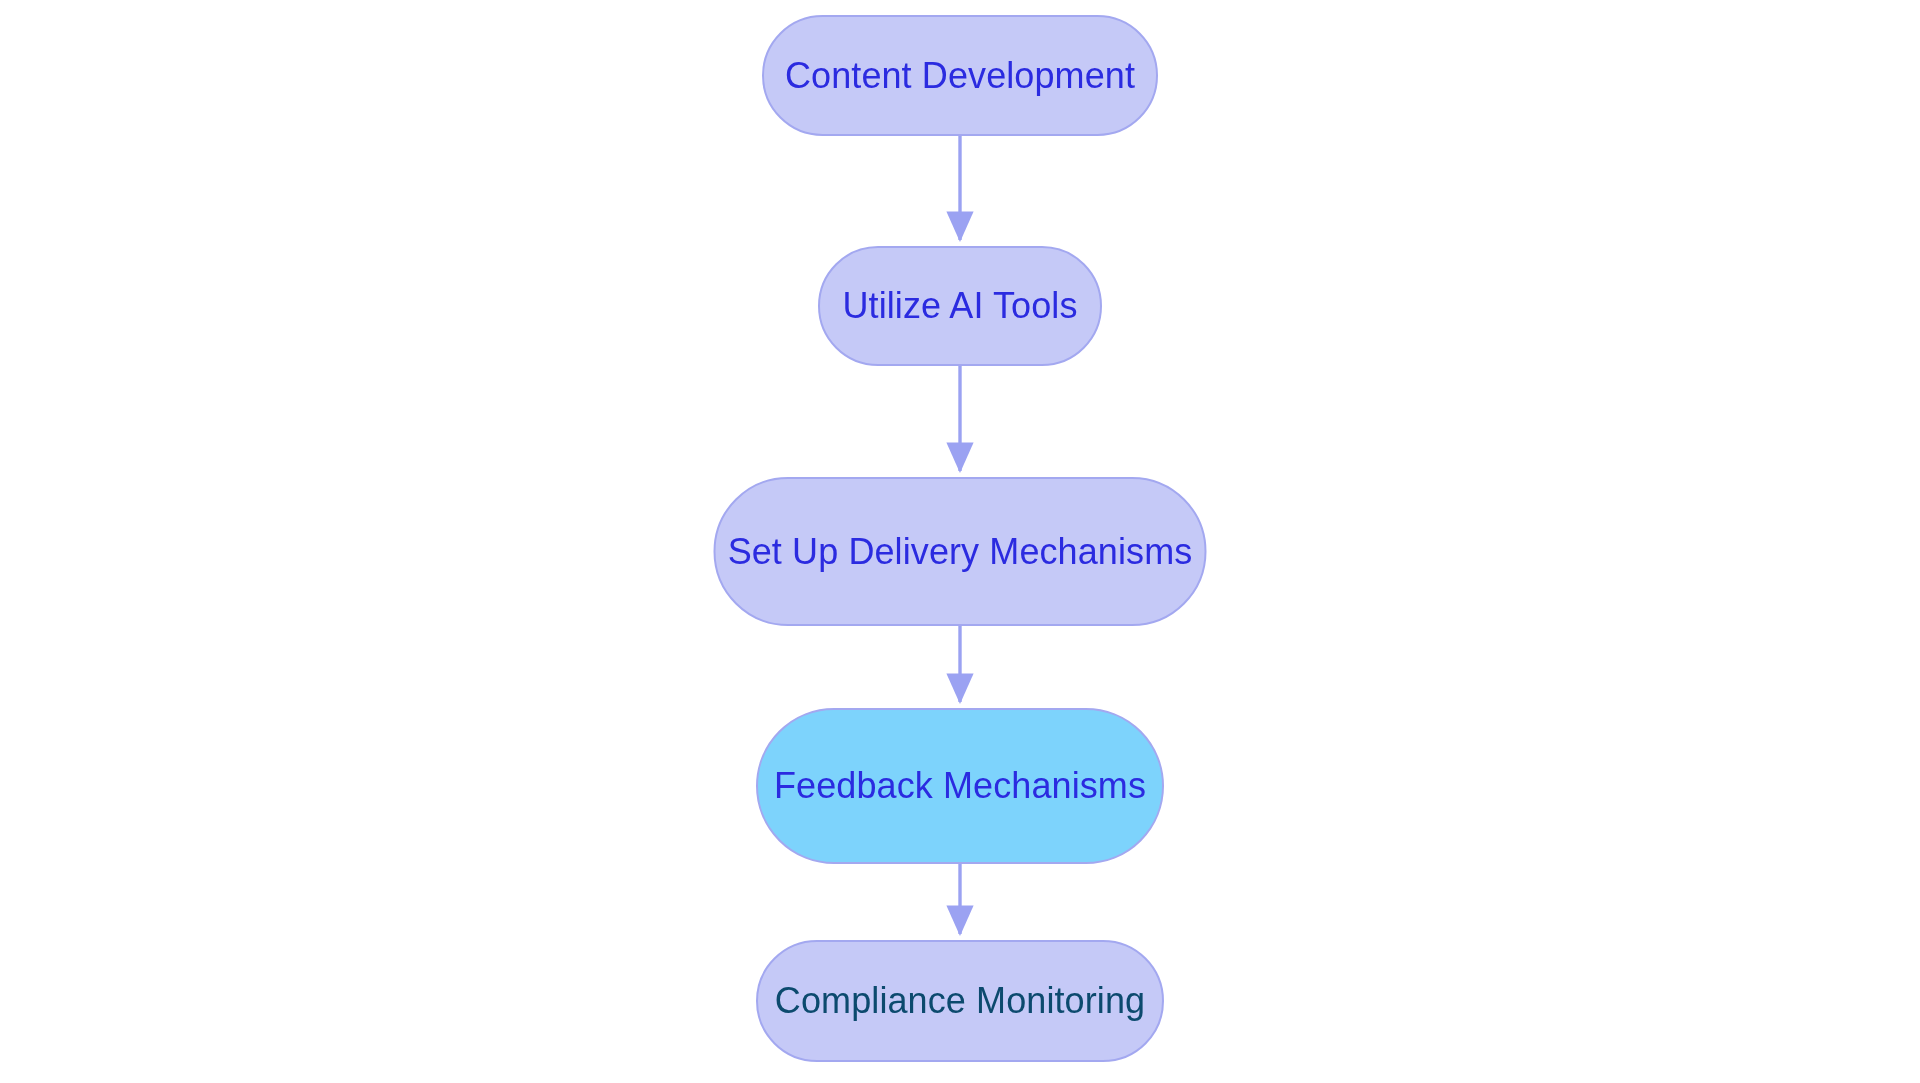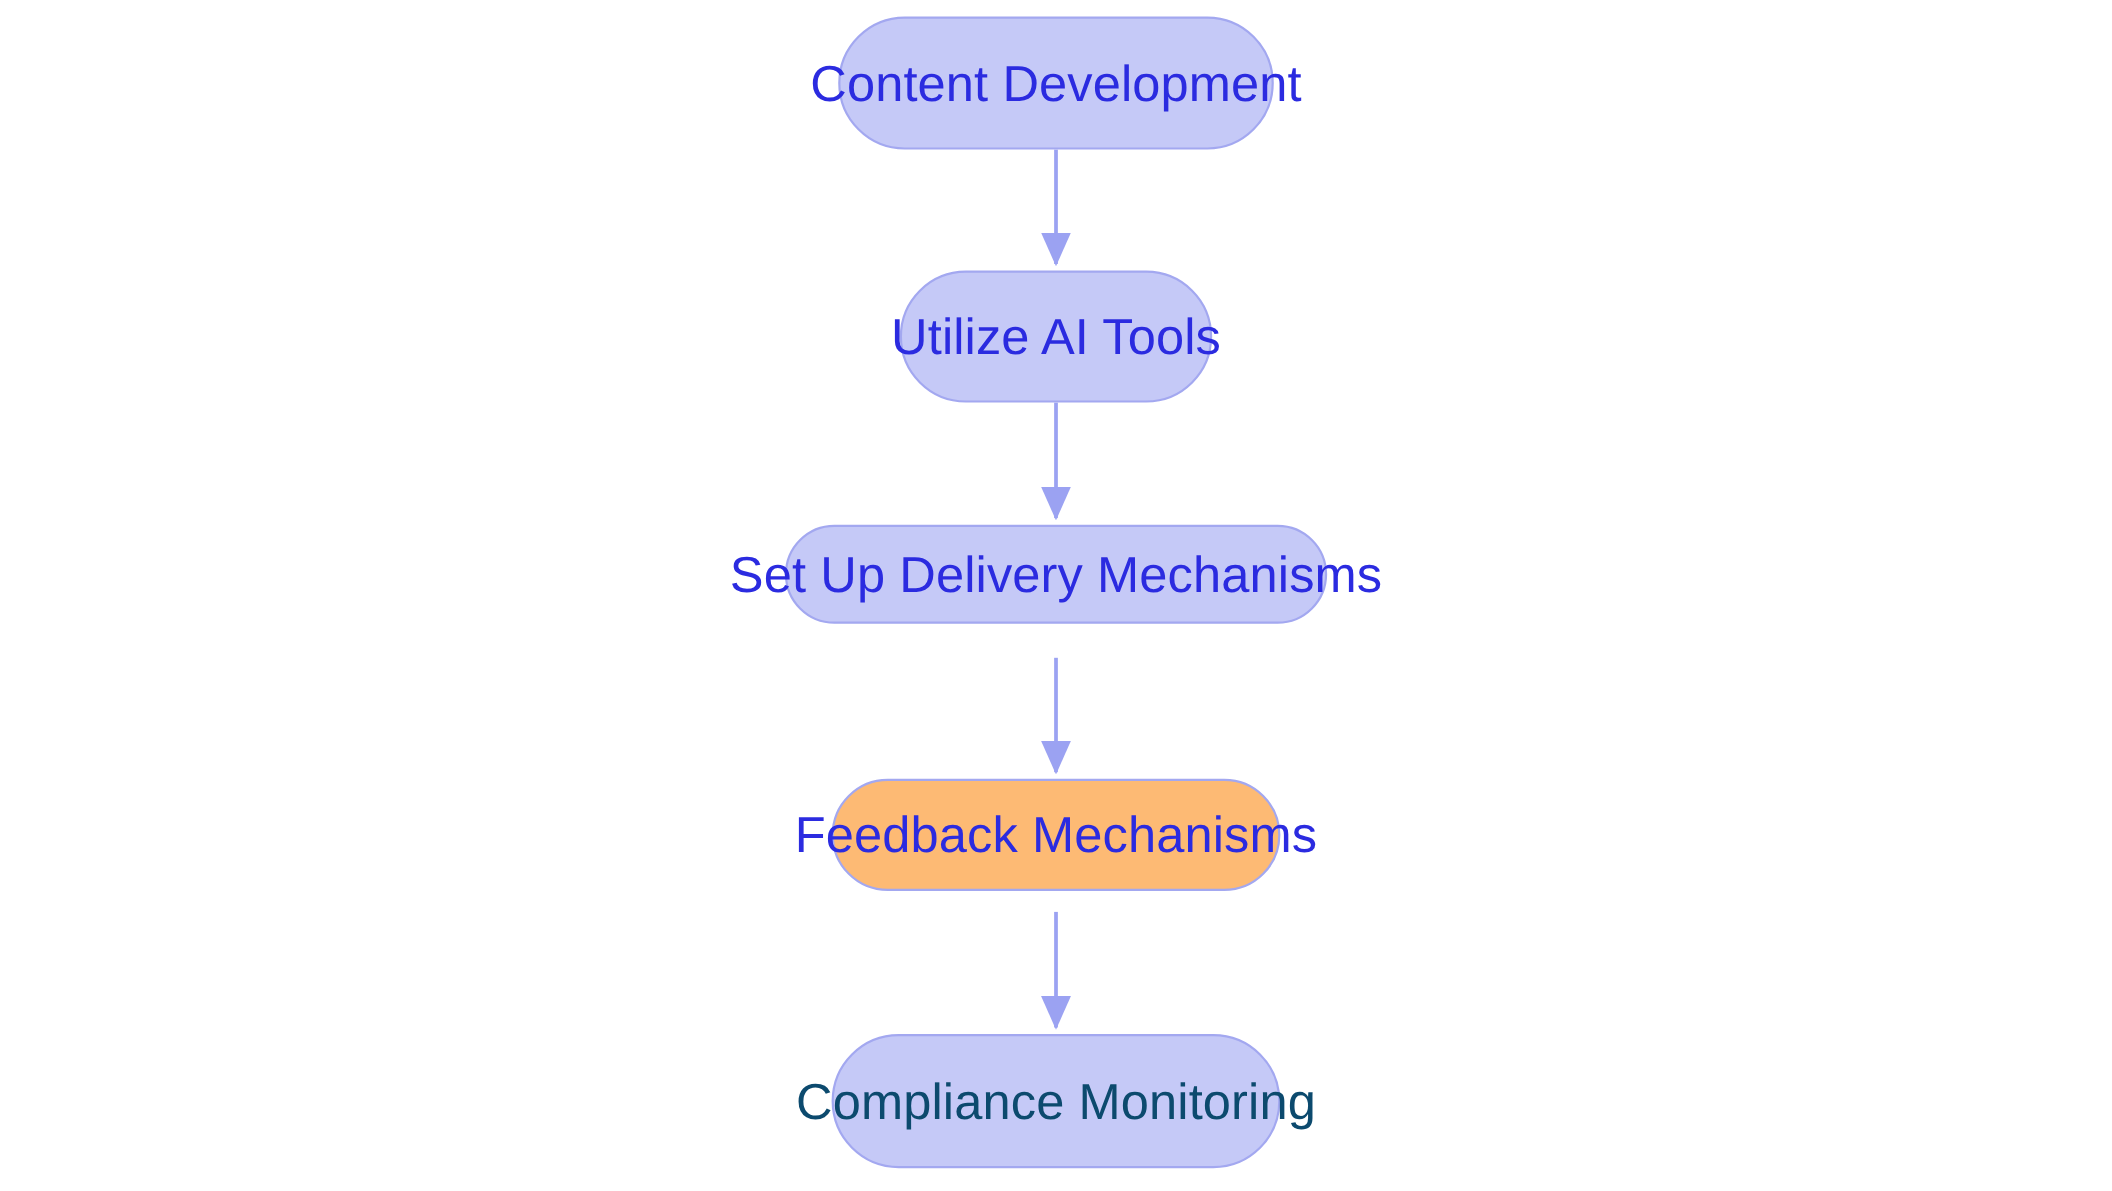--- a/index.html
+++ b/index.html
@@ -49,21 +49,21 @@
     justify-content: center;
     background: #c5c9f7;
     border: 2px solid #a3a8f0;
     border-radius: 999px;
     transform: translateX(-50%);
   }
 
   .flow-node-label {
     color: #2b2be0;
     font-family: "Liberation Sans", "DejaVu Sans", sans-serif;
-    font-size: 46px;
+    font-size: 36px;
     font-weight: 400;
     letter-spacing: 0.1px;
     line-height: 1;
     white-space: nowrap;
     text-align: left;
     -webkit-font-smoothing: antialiased;
   }
 </style>
 </head>
 <body>
@@ -97,25 +97,25 @@
   <div id="node-layer">
 
     <div class="flow-node" id="node-content-development" style="left: 960px; top: 15px; width: 396px; height: 121px; background: rgb(197, 201, 247); border-color: rgb(163, 168, 240);">
       <span class="flow-node-label" style="color: rgb(43, 43, 224);">Content Development</span>
     </div>
 
     <div class="flow-node" id="node-utilize-ai-tools" style="left: 960px; top: 246px; width: 284px; height: 120px; background: rgb(197, 201, 247); border-color: rgb(163, 168, 240);">
       <span class="flow-node-label" style="color: rgb(43, 43, 224);">Utilize AI Tools</span>
     </div>
 
-    <div class="flow-node" id="node-set-up-delivery-mechanisms" style="left: 960px; top: 477px; width: 493px; height: 90px; background: rgb(197, 201, 247); border-color: rgb(163, 168, 240);">
+    <div class="flow-node" id="node-set-up-delivery-mechanisms" style="left: 960px; top: 477px; width: 493px; height: 149px; background: rgb(197, 201, 247); border-color: rgb(163, 168, 240);">
       <span class="flow-node-label" style="color: rgb(43, 43, 224);">Set Up Delivery Mechanisms</span>
     </div>
 
-    <div class="flow-node" id="node-feedback-mechanisms" style="left: 960px; top: 708px; width: 408px; height: 102px; background: #fdba74; border-color: rgb(163, 168, 240);">
+    <div class="flow-node" id="node-feedback-mechanisms" style="left: 960px; top: 708px; width: 408px; height: 156px; background: #7dd3fc; border-color: rgb(163, 168, 240);">
       <span class="flow-node-label" style="color: rgb(43, 43, 224);">Feedback Mechanisms</span>
     </div>
 
     <div class="flow-node" id="node-compliance-monitoring" style="left: 960px; top: 940px; width: 408px; height: 122px; background: rgb(197, 201, 247); border-color: rgb(163, 168, 240);">
       <span class="flow-node-label" style="color: #0c4a6e;">Compliance Monitoring</span>
     </div>
 
   </div>
 </div>
 

